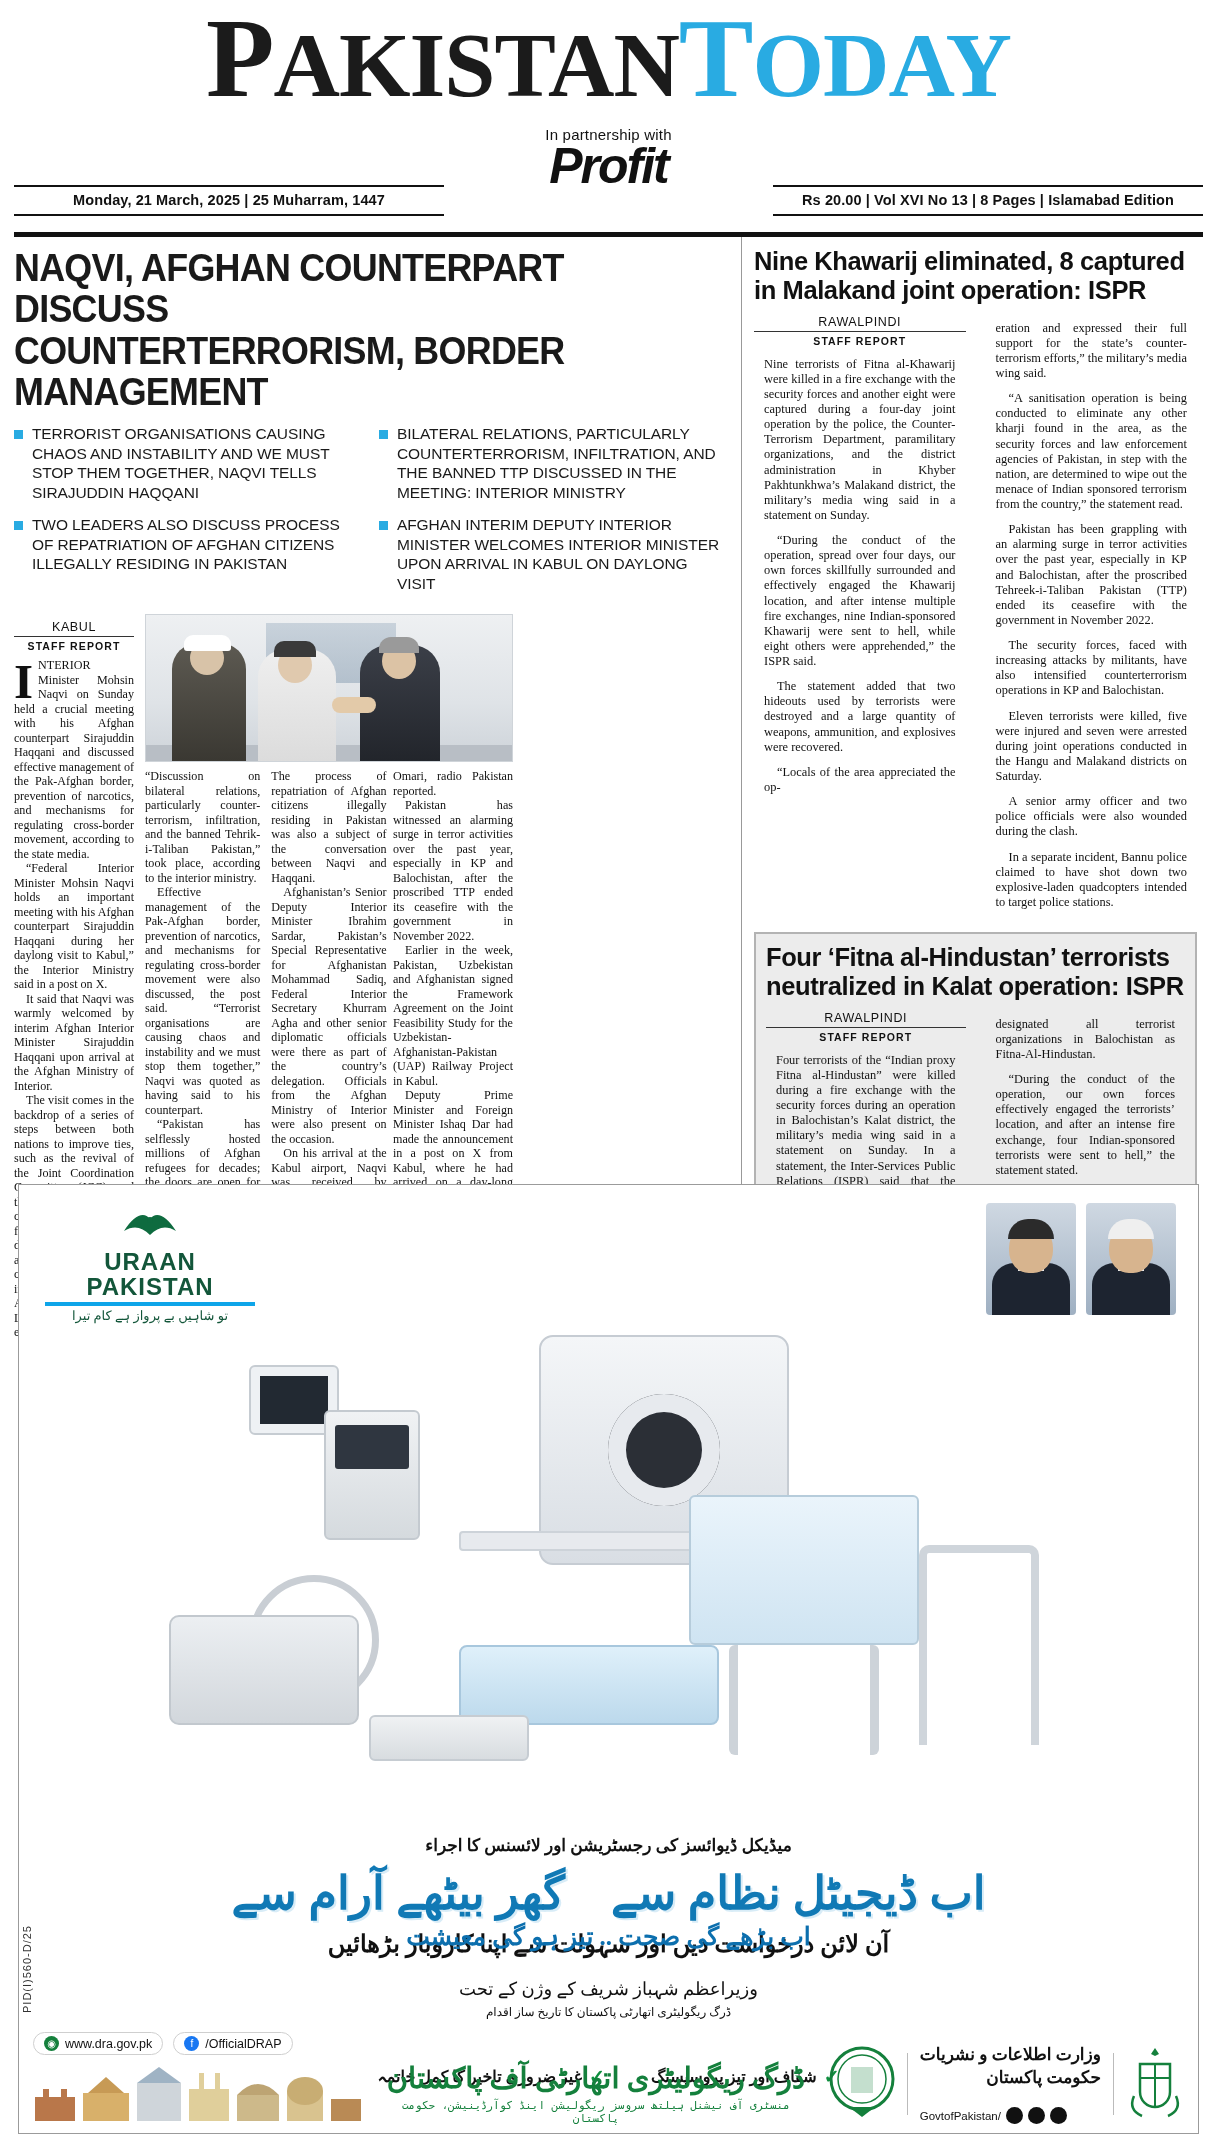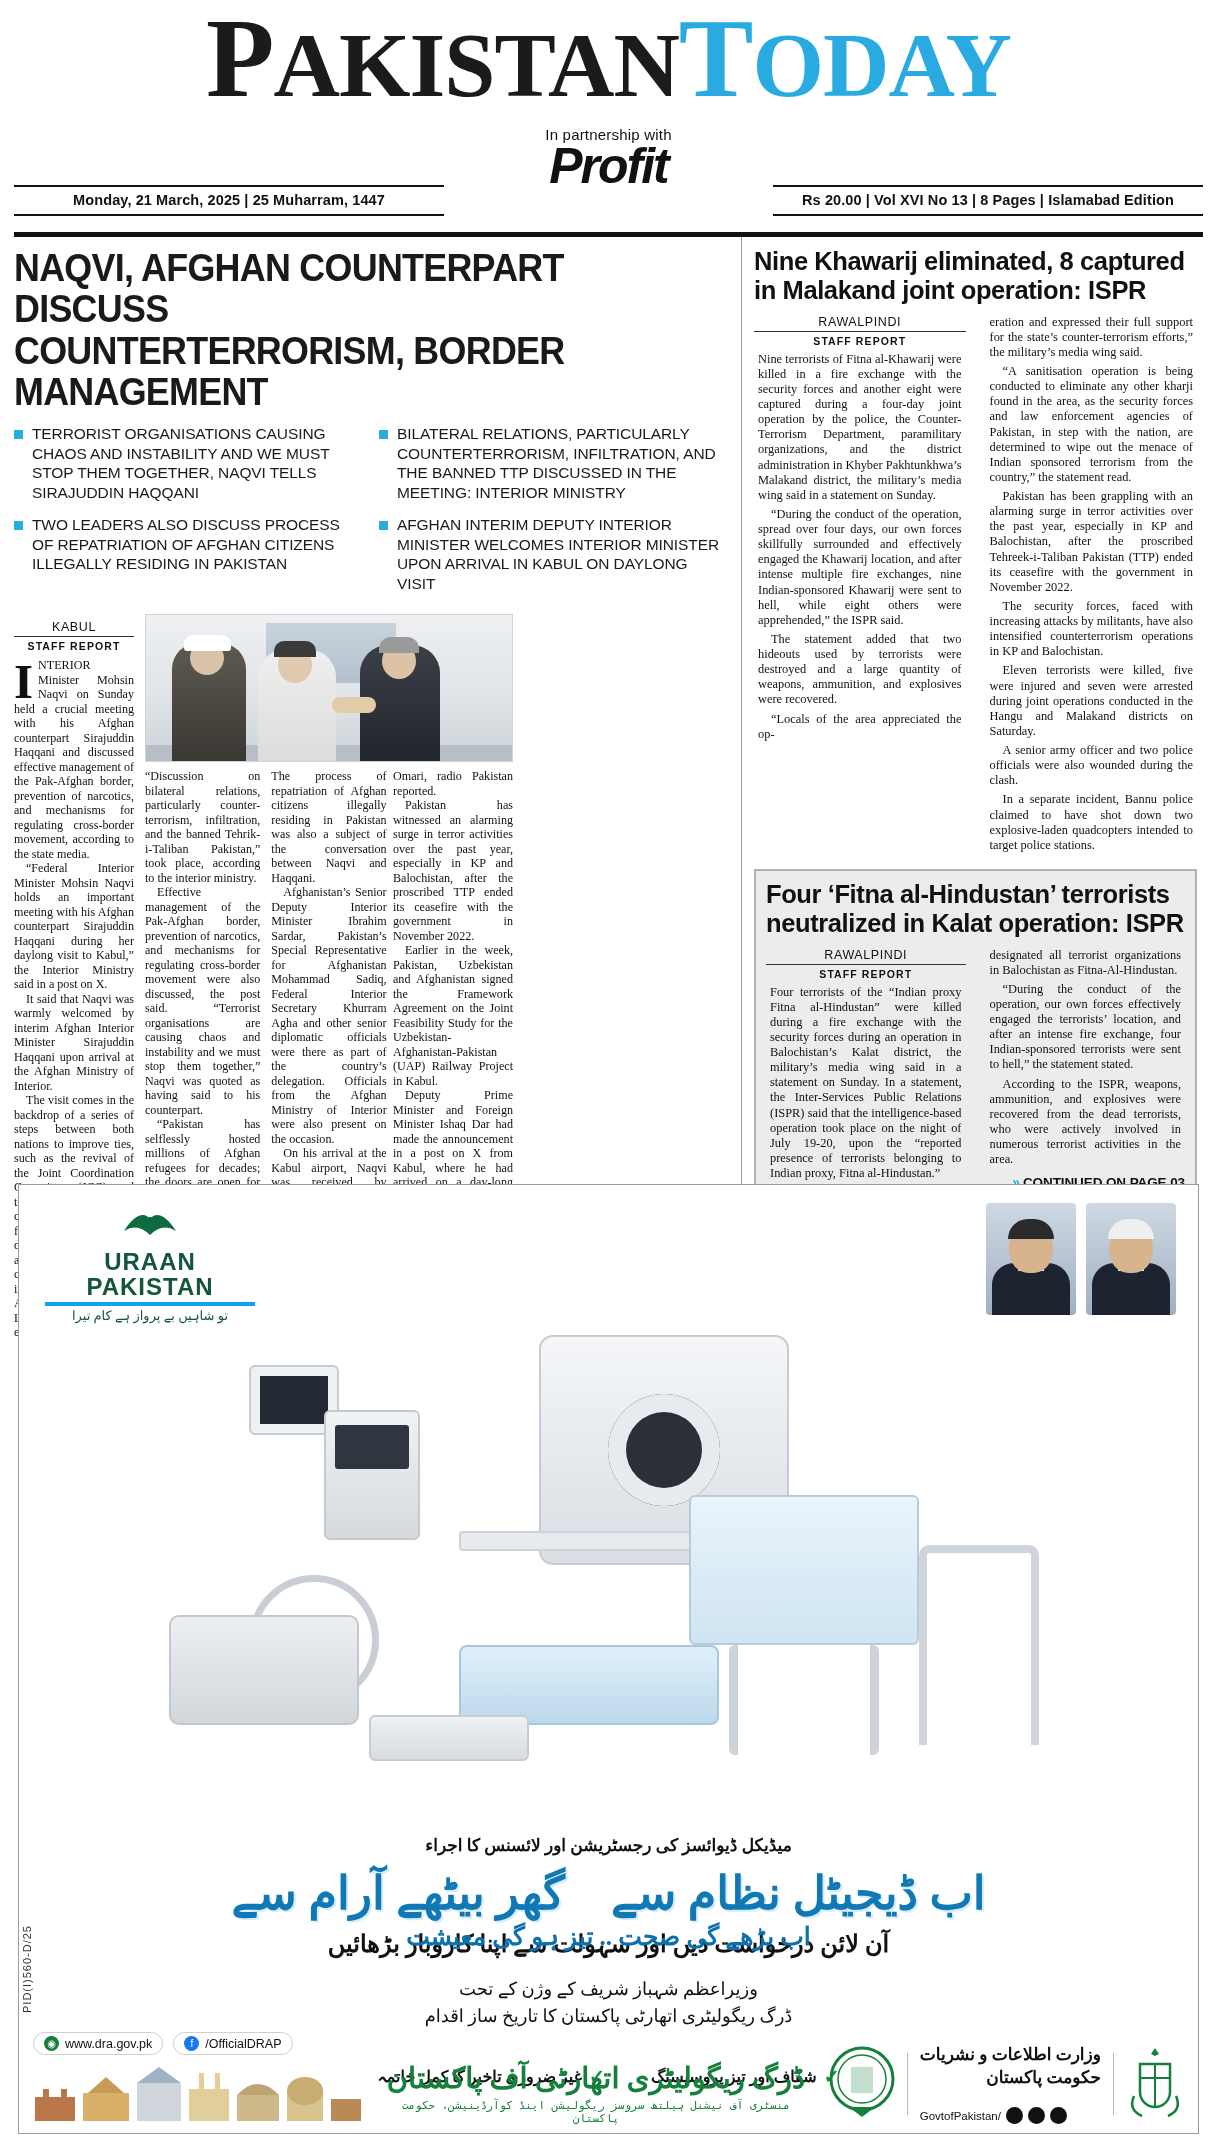--- a/index.html
+++ b/index.html
@@ -174,21 +174,21 @@
     font-size:25.5px;
     line-height:1.13;
     margin:10px 0 6px 0;
     letter-spacing:-0.4px;
     color:#111;
   }
   .rdate { text-align:center; margin:4px 0 5px 0; }
   .rcols { display:flex; gap:20px; }
   .rcol { width:220px; }
   .rcol p {
-    margin:4px; font-size:12.4px; line-height:1.22;
+    margin:10px; font-size:12.4px; line-height:1.22;
     text-align:justify; hyphens:auto; -webkit-hyphens:auto;
   }
   .rcol p + p { text-indent:13px; }
 
   .boxstory {
     border:2px solid #b3b3b3;
     background:#ececec;
     padding:9px 10px 8px 10px;
     margin-top:12px;
   }
@@ -244,21 +244,21 @@
   .mon { left:120px; top:50px; width:90px; height:70px; background:#eef1f4; border:2px solid #c6ccd2; }
   .mon::after { content:""; position:absolute; inset:9px; background:#222932; }
   .bluebed { left:330px; top:330px; width:260px; height:80px; background:linear-gradient(180deg,#dff0fa,#bcd9ec); border:2px solid #a8c7dd; border-radius:8px; }
 
   .ad-urdu { position:absolute; left:0; right:0; top:650px; text-align:center; direction:rtl; }
   .au-small { font-size:17px; font-weight:700; color:#111; }
   .au-big { font-size:46px; font-weight:700; color:#1079b5; letter-spacing:-1px; margin-top:10px;
             text-shadow:2px 2px 0 #d8ecf7; }
   .au-mid { font-size:24px; font-weight:700; color:#111; margin-top:10px; }
   .au-l1 { font-size:18px; color:#111; margin-top:20px; }
-  .au-l2 { font-size:18px; color:#111; margin-top:5px; }
+  .au-l2 { font-size:12px; color:#111; margin-top:5px; }
 
   .ticks { position:absolute; left:0; right:0; top:880px; direction:rtl; display:flex; justify-content:center; gap:46px; flex-wrap:wrap; }
   .tickrow { display:flex; gap:46px; justify-content:center; width:100%; margin-bottom:8px; }
   .tick { display:flex; align-items:center; gap:7px; font-size:16px; font-weight:700; color:#111; }
   .tickmark { color:#0e8f3e; font-size:19px; }
 
   .adfoot { position:absolute; left:0; right:0; bottom:0; height:215px; }
   .af-green { font-size:29px; font-weight:700; color:#14803c; direction:rtl; text-align:center; }
   .af-greensub { font-size:11px; color:#14803c; direction:rtl; text-align:center; margin-top:4px;font-family:Liberation Mono, monospace; }
   .af-blue { font-size:25px; font-weight:700; color:#0c6fae; direction:rtl; text-align:center; }

